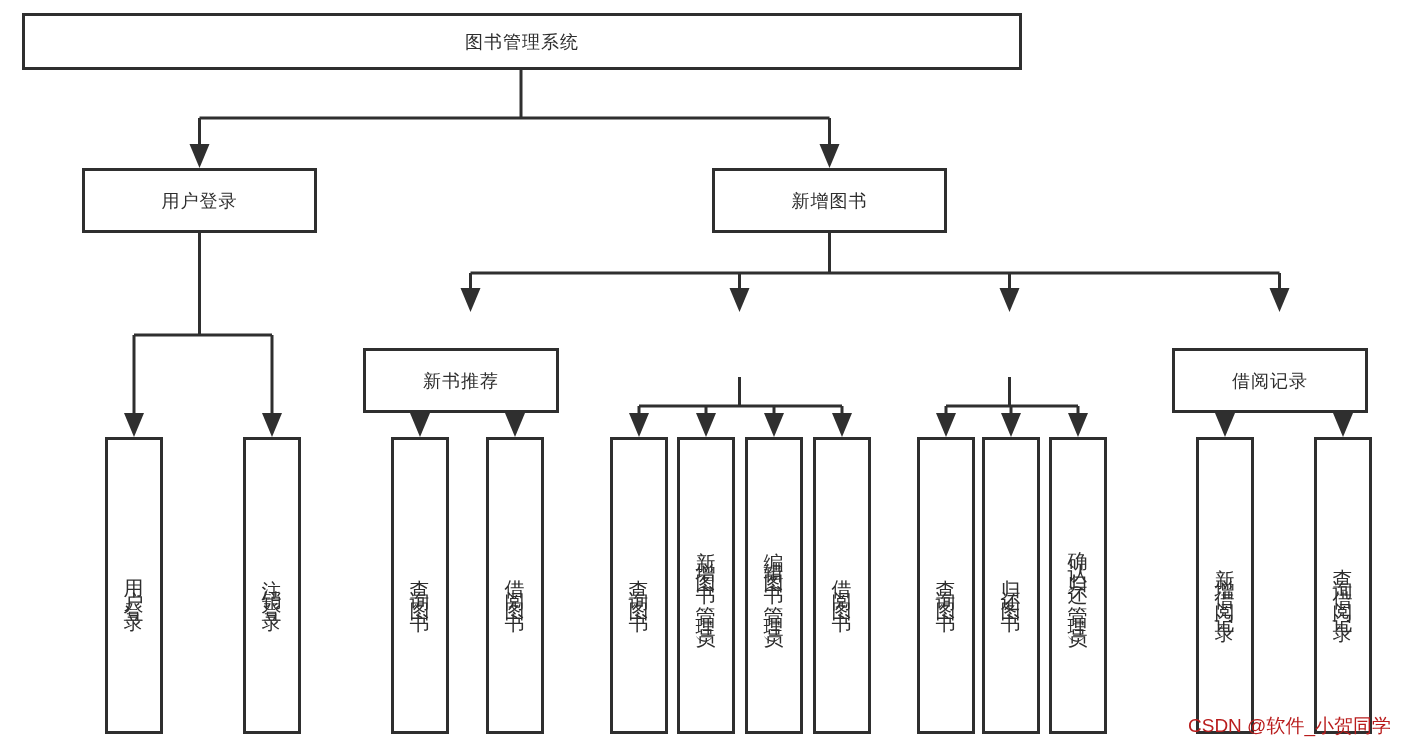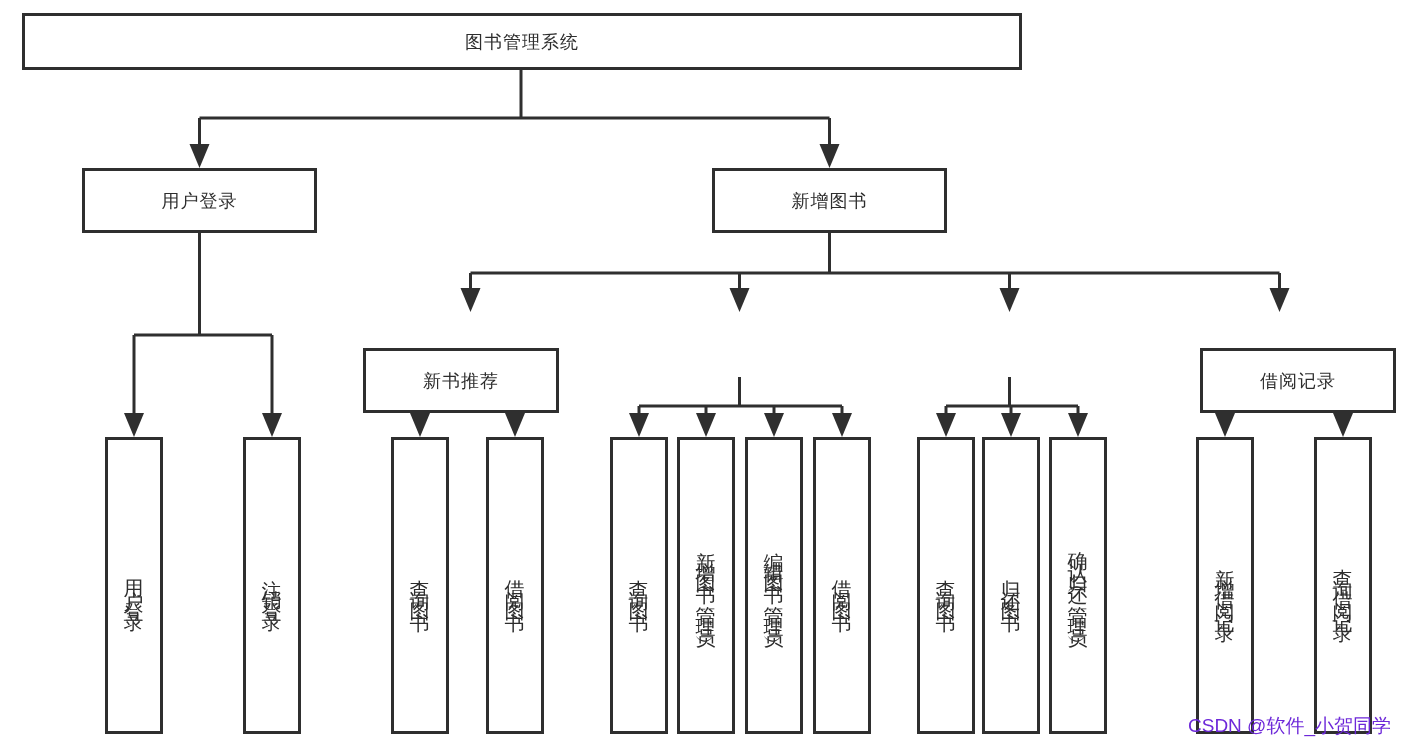--- a/index.html
+++ b/index.html
@@ -47,21 +47,21 @@
     font-size: 20px;
     letter-spacing: 11px;
     line-height: 1;
     white-space: nowrap;
   }
   #watermark {
     position: absolute;
     left: 1188px;
     top: 713px;
     font-size: 19px;
-    color: #6d28d9;
+    color: #b91c1c;
     white-space: nowrap;
     z-index: 5;
   }
   .lvl2 { top: 168px; height: 65px; width: 235px; }
   .lvl3 { top: 312px; height: 65px; width: 196px; margin-top: 36px; }
 </style>
 </head>
 <body>
 
 <div id="canvas">
@@ -139,21 +139,21 @@
   <div class="box lvl2" style="left:82px;">
     <span class="hlabel">用户登录</span>
   </div>
   <div class="box lvl2" style="left:712px;">
     <span class="hlabel">新增图书</span>
   </div>
 
   <div class="box lvl3" style="left:363px;">
     <span class="hlabel">新书推荐</span>
   </div>
-  <div class="box lvl3" style="left:1200px;font-family:Liberation Mono, monospace;">
+  <div class="box lvl3" style="left:1172px;font-family:Liberation Mono, monospace;">
     <span class="hlabel">借阅记录</span>
   </div>
 
   <div class="box leaf" style="left:105px;">
     <span class="vtext">用户登录</span>
   </div>
   <div class="box leaf" style="left:243px;">
     <span class="vtext">注销登录</span>
   </div>
 

